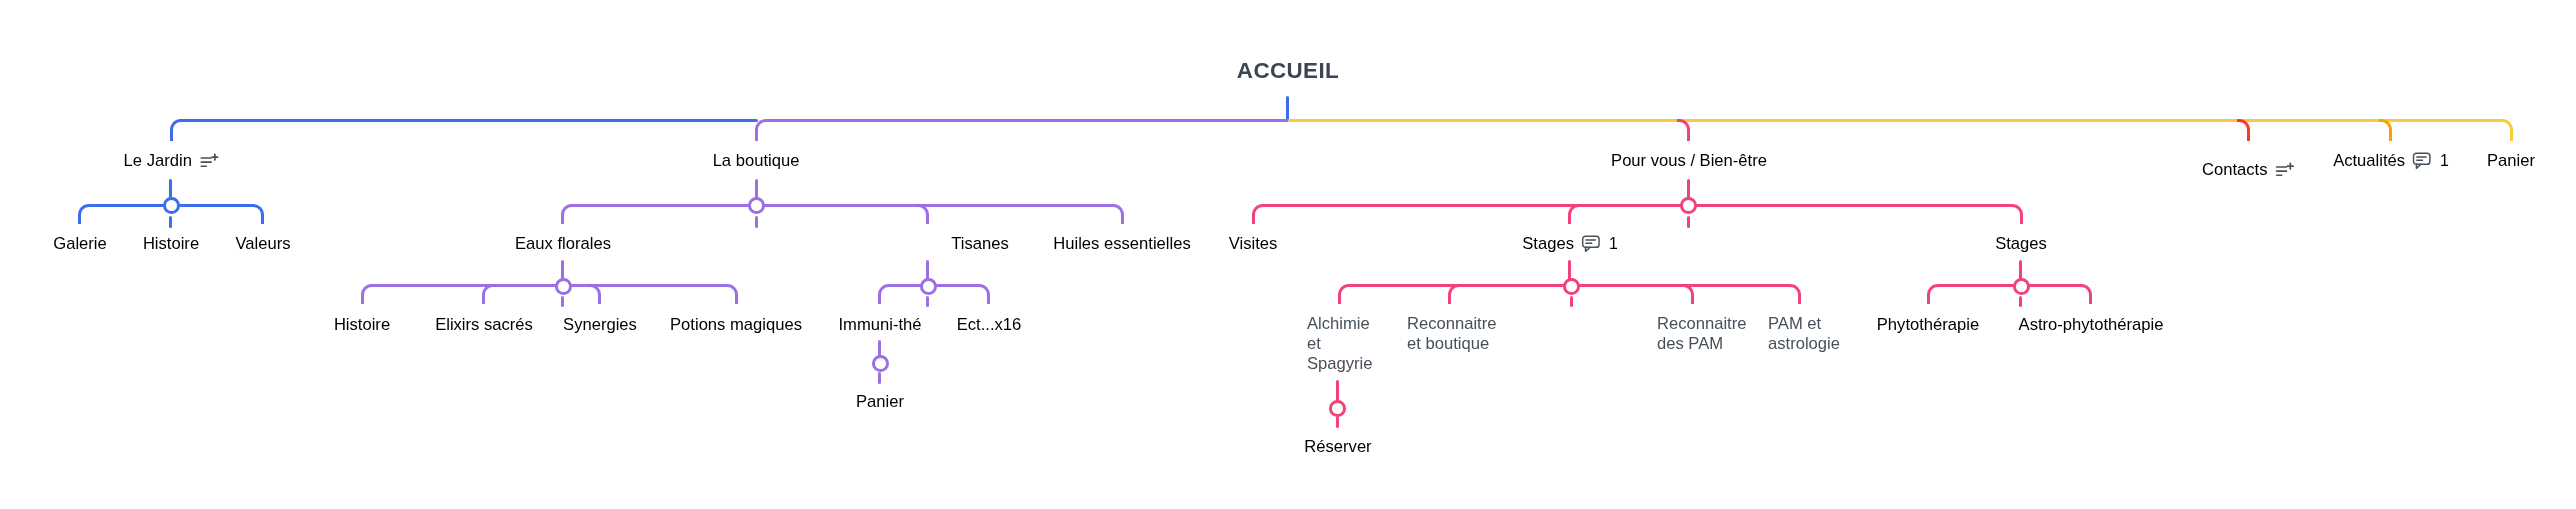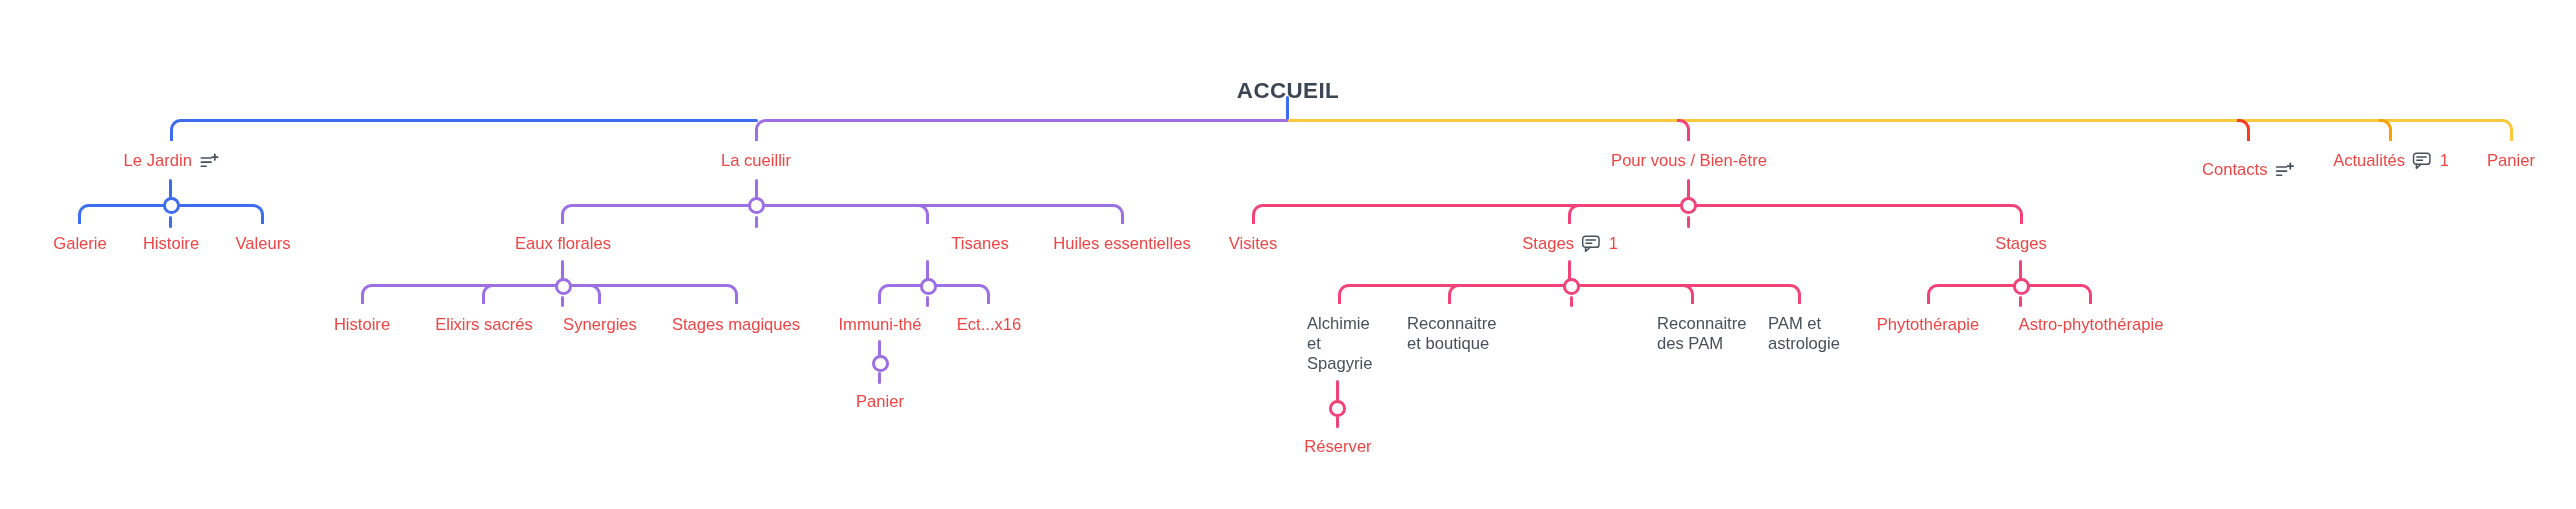--- a/index.html
+++ b/index.html
@@ -2,25 +2,25 @@
 <html style="font-size:13.3px"><head>
 <meta charset="utf-8">
 <style>
   html,body{margin:0;padding:0;background:#ffffff;}
   #canvas{
     position:relative;width:2576px;height:509px;background:#ffffff;overflow:hidden;
     font-family:"Liberation Sans","DejaVu Sans",sans-serif;color:#475059;
   }
   .title{
     position:absolute;transform:translateX(-50%);font-size:22.4px;font-weight:bold;
-    color:#3b4554;letter-spacing:0.4px;white-space:nowrap;margin-top:20px;
+    color:#3b4554;letter-spacing:0.4px;white-space:nowrap;
   }
   .lbl{
     position:absolute;transform:translateX(-50%);font-size:16.6px;line-height:21.6px;
-    white-space:nowrap;text-align:center;color:#ef4444;
+    white-space:nowrap;text-align:center;color:#000000;
   }
   .lbl-ml{
     position:absolute;font-size:16.6px;line-height:20px;text-align:left;color:#475059;
   }
   .flexlbl{display:flex;align-items:center;gap:7.5px;}
   .hl{position:absolute;height:3.3px;border-radius:1.7px;}
   .vl{position:absolute;width:3.3px;border-radius:1.7px;}
   .ctl{position:absolute;width:13.3px;background:transparent;
        border-left:3.3px solid;border-top:3.3px solid;border-top-left-radius:10.8px;
        box-sizing:border-box;}
@@ -53,21 +53,21 @@
   <div class="lbl flexlbl" style="left:171px;top:150px">
     <span>Le Jardin</span>
     <svg class="ic" width="19" height="16.6" viewBox="0 0 23 20" fill="none" stroke="#475059" stroke-width="2" stroke-linecap="round">
       <line x1="2" y1="6" x2="14" y2="6"></line>
         <line x1="2" y1="11" x2="14" y2="11"></line>
         <line x1="2" y1="16" x2="8" y2="16"></line>
       <line x1="18.5" y1="1.5" x2="18.5" y2="8.5"></line>
         <line x1="15" y1="5" x2="22" y2="5"></line>
     </svg>
   </div>
-  <div class="lbl" style="left:756px;top:150px">La cueillir</div>
+  <div class="lbl" style="left:756px;top:150px">La boutique</div>
   <div class="lbl" style="left:1689px;top:150px">Pour vous / Bien-être</div>
   <div class="lbl flexlbl" style="left:2248px;top:159px">
     <span>Contacts</span>
     <svg class="ic" width="19" height="16.6" viewBox="0 0 23 20" fill="none" stroke="#475059" stroke-width="2" stroke-linecap="round">
       <line x1="2" y1="6" x2="14" y2="6"></line>
         <line x1="2" y1="11" x2="14" y2="11"></line>
         <line x1="2" y1="16" x2="8" y2="16"></line>
       <line x1="18.5" y1="1.5" x2="18.5" y2="8.5"></line>
         <line x1="15" y1="5" x2="22" y2="5"></line>
     </svg>
@@ -109,21 +109,21 @@
   <div class="hl" style="left:372px;top:284px;width:354px;background:#9C6FE4"></div>
   <div class="ctl h24" style="left:361px;top:284px;border-color:#9C6FE4"></div>
   <div class="ctl h24" style="left:482px;top:284px;border-color:#9C6FE4"></div>
   <div class="ctr h24" style="left:588px;top:284px;border-color:#9C6FE4"></div>
   <div class="ctr h24" style="left:725px;top:284px;border-color:#9C6FE4"></div>
   <div class="vl" style="left:561px;top:296px;height:10.8px;background:#9C6FE4"></div>
   <div class="circ" style="left:555px;top:278px;border-color:#9C6FE4"></div>
   <div class="lbl" style="left:362px;top:314px">Histoire</div>
   <div class="lbl" style="left:484px;top:314px">Elixirs sacrés</div>
   <div class="lbl" style="left:600px;top:314px">Synergies</div>
-  <div class="lbl" style="left:736px;top:314px">Stages magiques</div>
+  <div class="lbl" style="left:736px;top:314px">Potions magiques</div>
 
   <div class="vl" style="left:926px;top:260px;height:27px;background:#9C6FE4"></div>
   <div class="hl" style="left:890px;top:284px;width:89px;background:#9C6FE4"></div>
   <div class="ctl h24" style="left:878px;top:284px;border-color:#9C6FE4"></div>
   <div class="ctr h24" style="left:977px;top:284px;border-color:#9C6FE4"></div>
   <div class="vl" style="left:926px;top:296px;height:10.8px;background:#9C6FE4"></div>
   <div class="circ" style="left:920px;top:278px;border-color:#9C6FE4"></div>
   <div class="lbl" style="left:880px;top:314px">Immuni-thé</div>
   <div class="lbl" style="left:989px;top:314px">Ect...x16</div>
 

